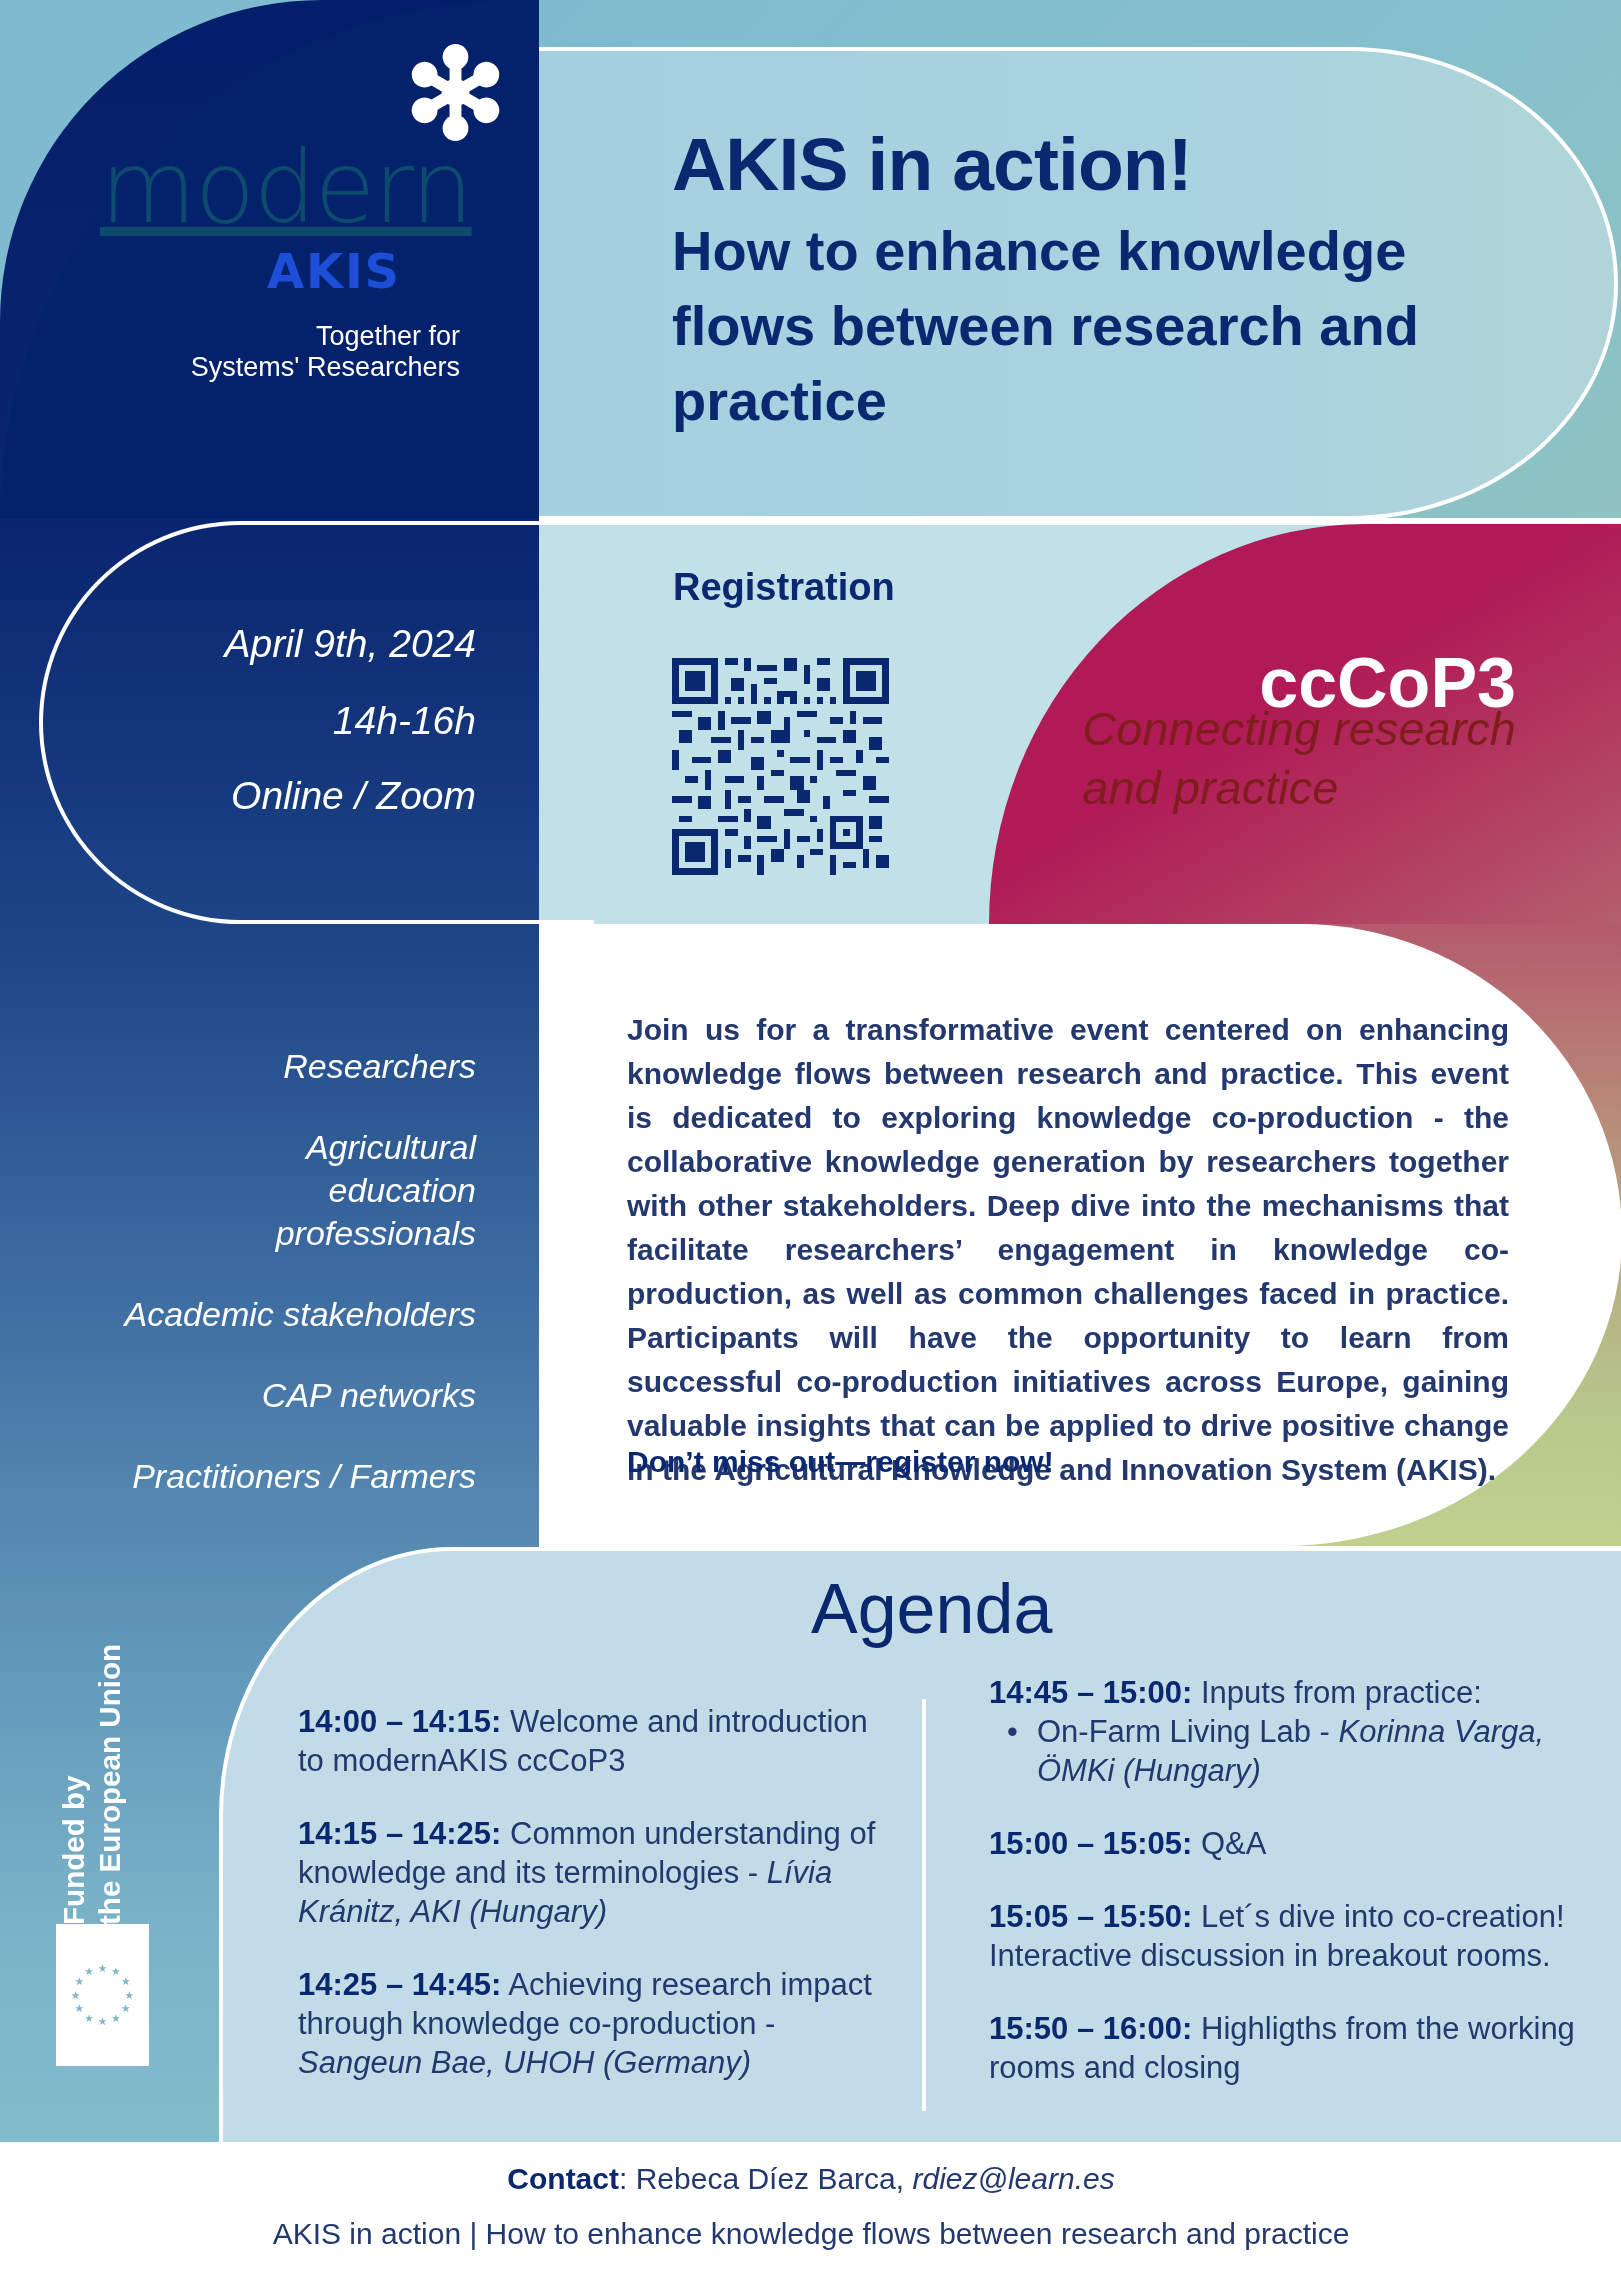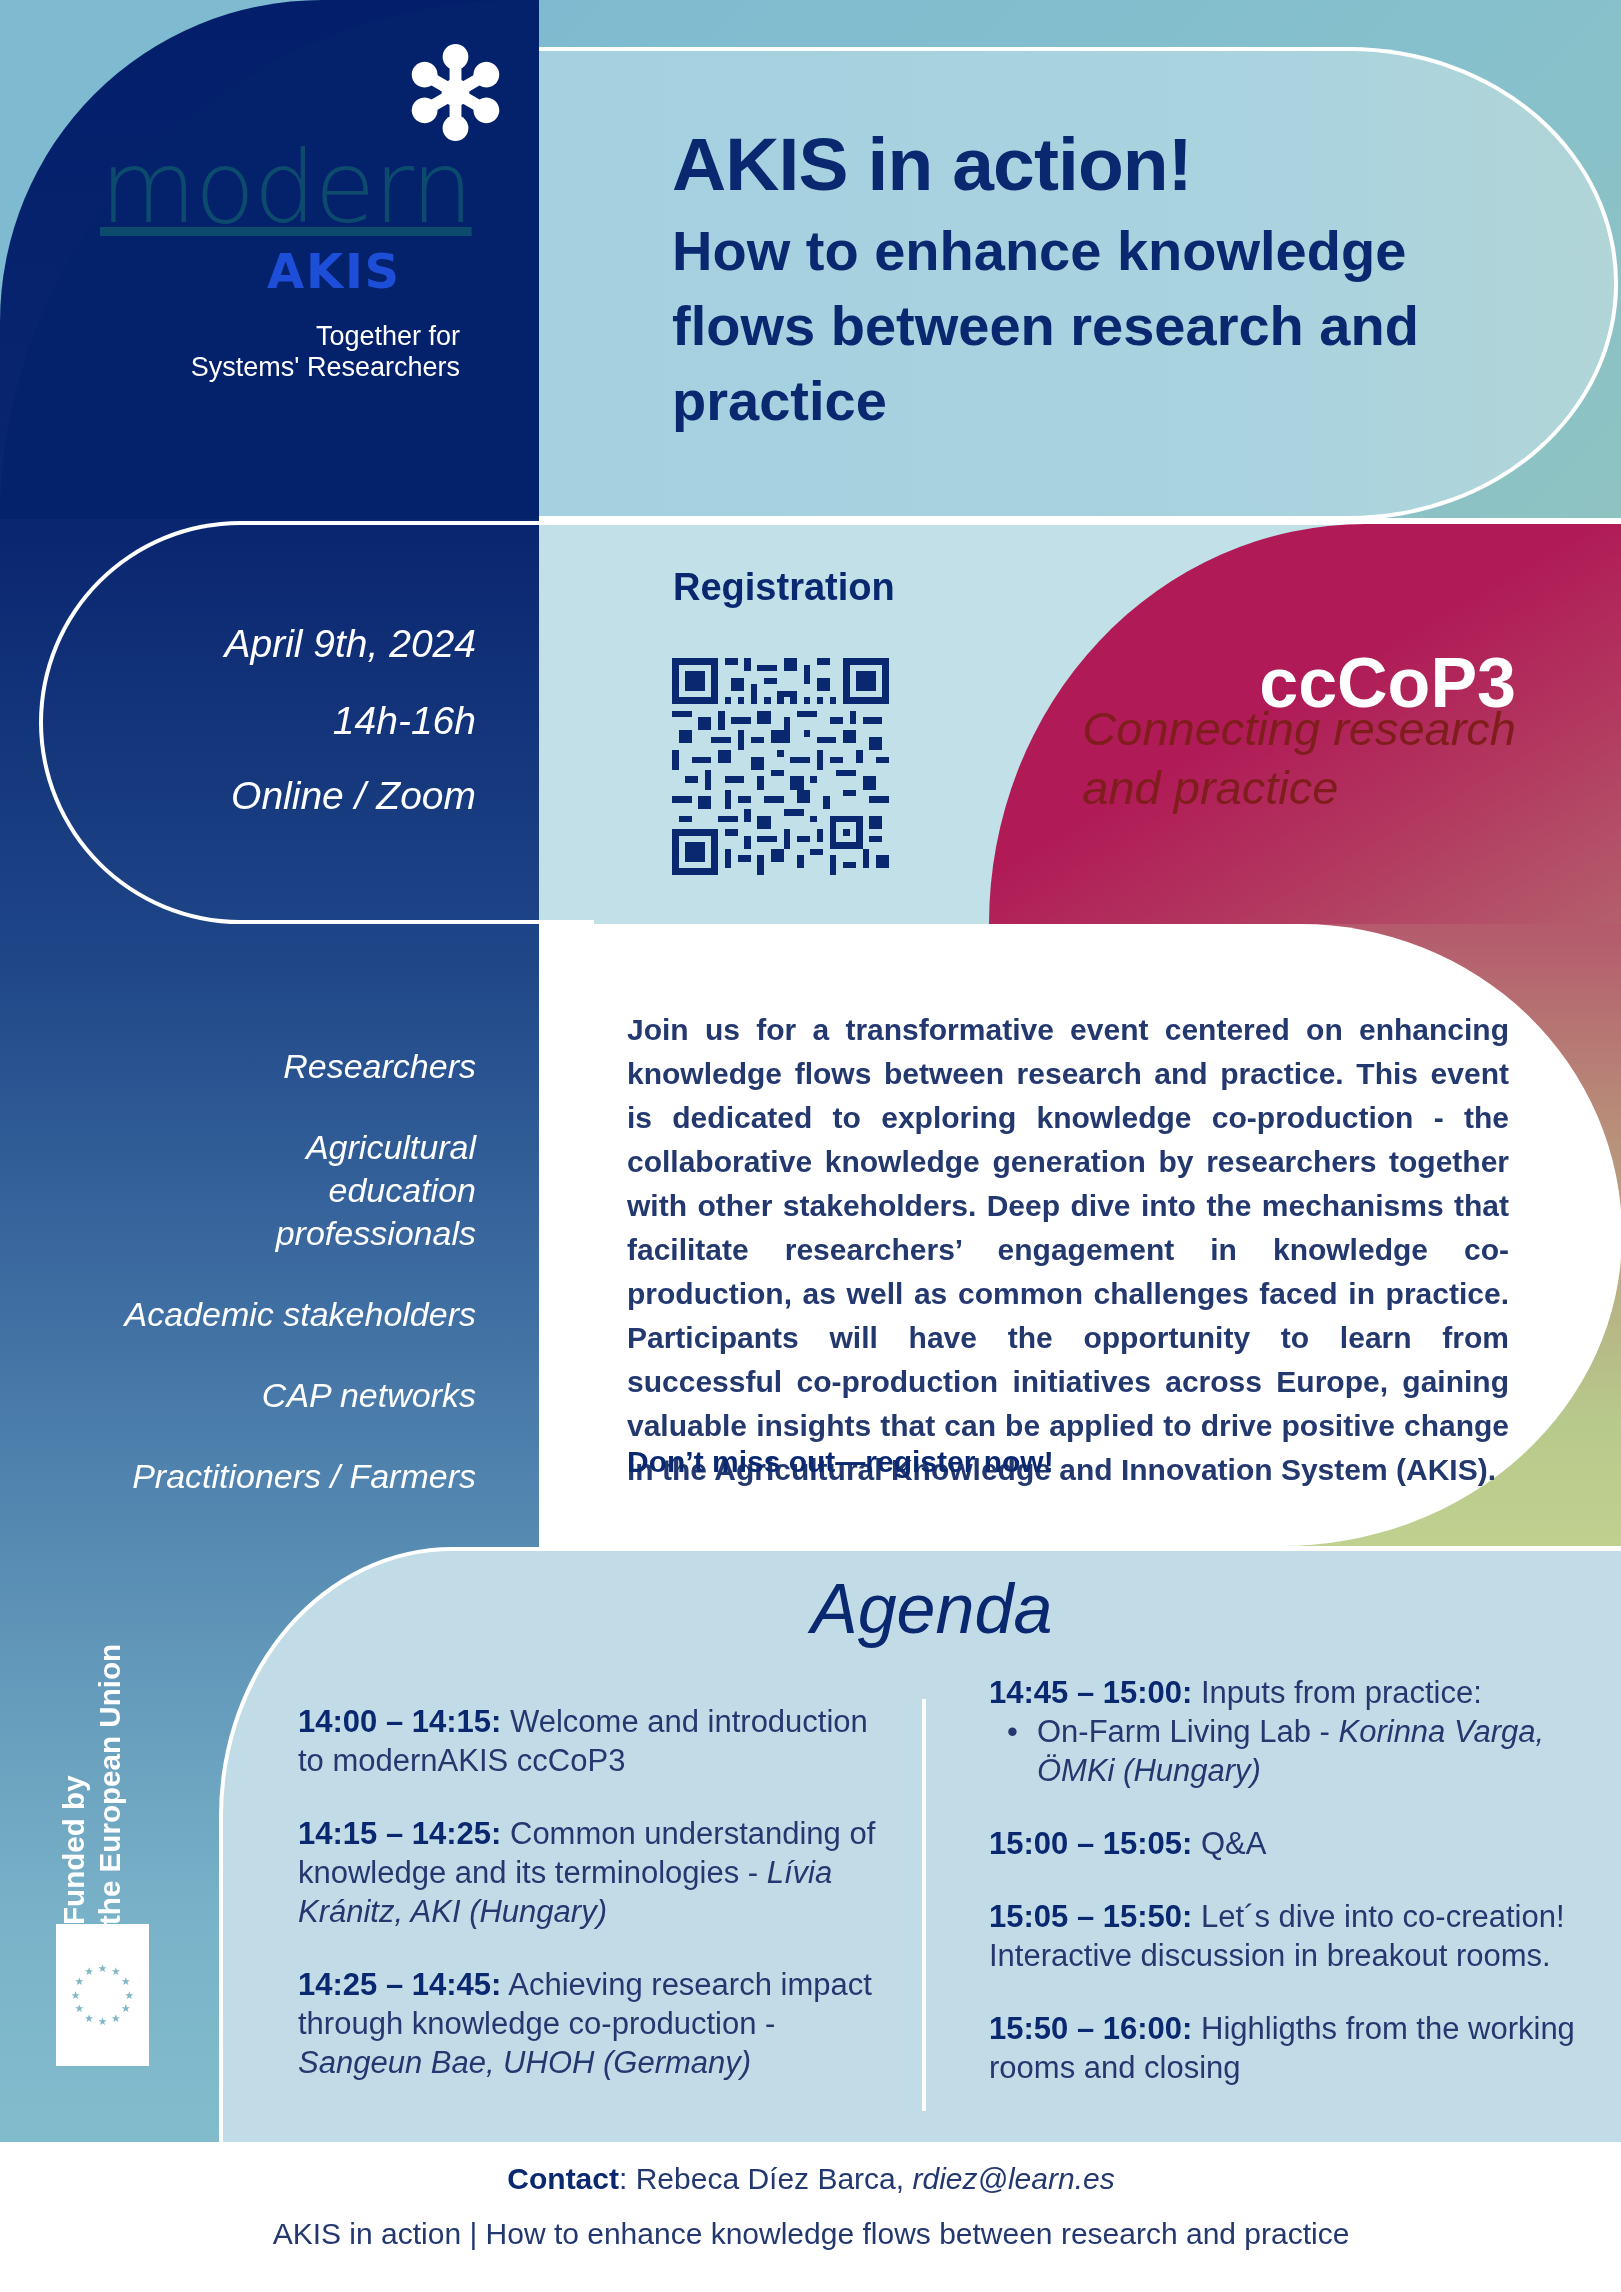--- a/index.html
+++ b/index.html
@@ -109,21 +109,21 @@
 
   
   #agenda-panel {
     left: 219px; top: 1547px; width: 1402px; height: 596px;
     background: #c2dce7;
     border-top-left-radius: 233px 269px;
     border-top: 4.5px solid #ffffff;
     border-left: 4.5px solid #ffffff;
   }
   #agenda-title {
-    left: 811px; top: 1569px; font-size: 70px; font-style: italic; color: #0a2870;
+    left: 811px; top: 1569px; font-size: 70px; color: #0a2870;
   }
   #agenda-divider {
     left: 922px; top: 1699px; width: 3.6px; height: 412px; background: #ffffff;
   }
   .agenda-col { font-size: 31px; line-height: 39px; color: #23386f; }
   .agenda-item { margin-bottom: 34px; }
   .agenda-time { font-weight: 700; color: #0a2870; }
   .agenda-speaker { font-style: italic; }
   #agenda-left { left: 298px; top: 1702px; width: 600px; }
   #agenda-right { left: 989px; top: 1673px; width: 591px; }

